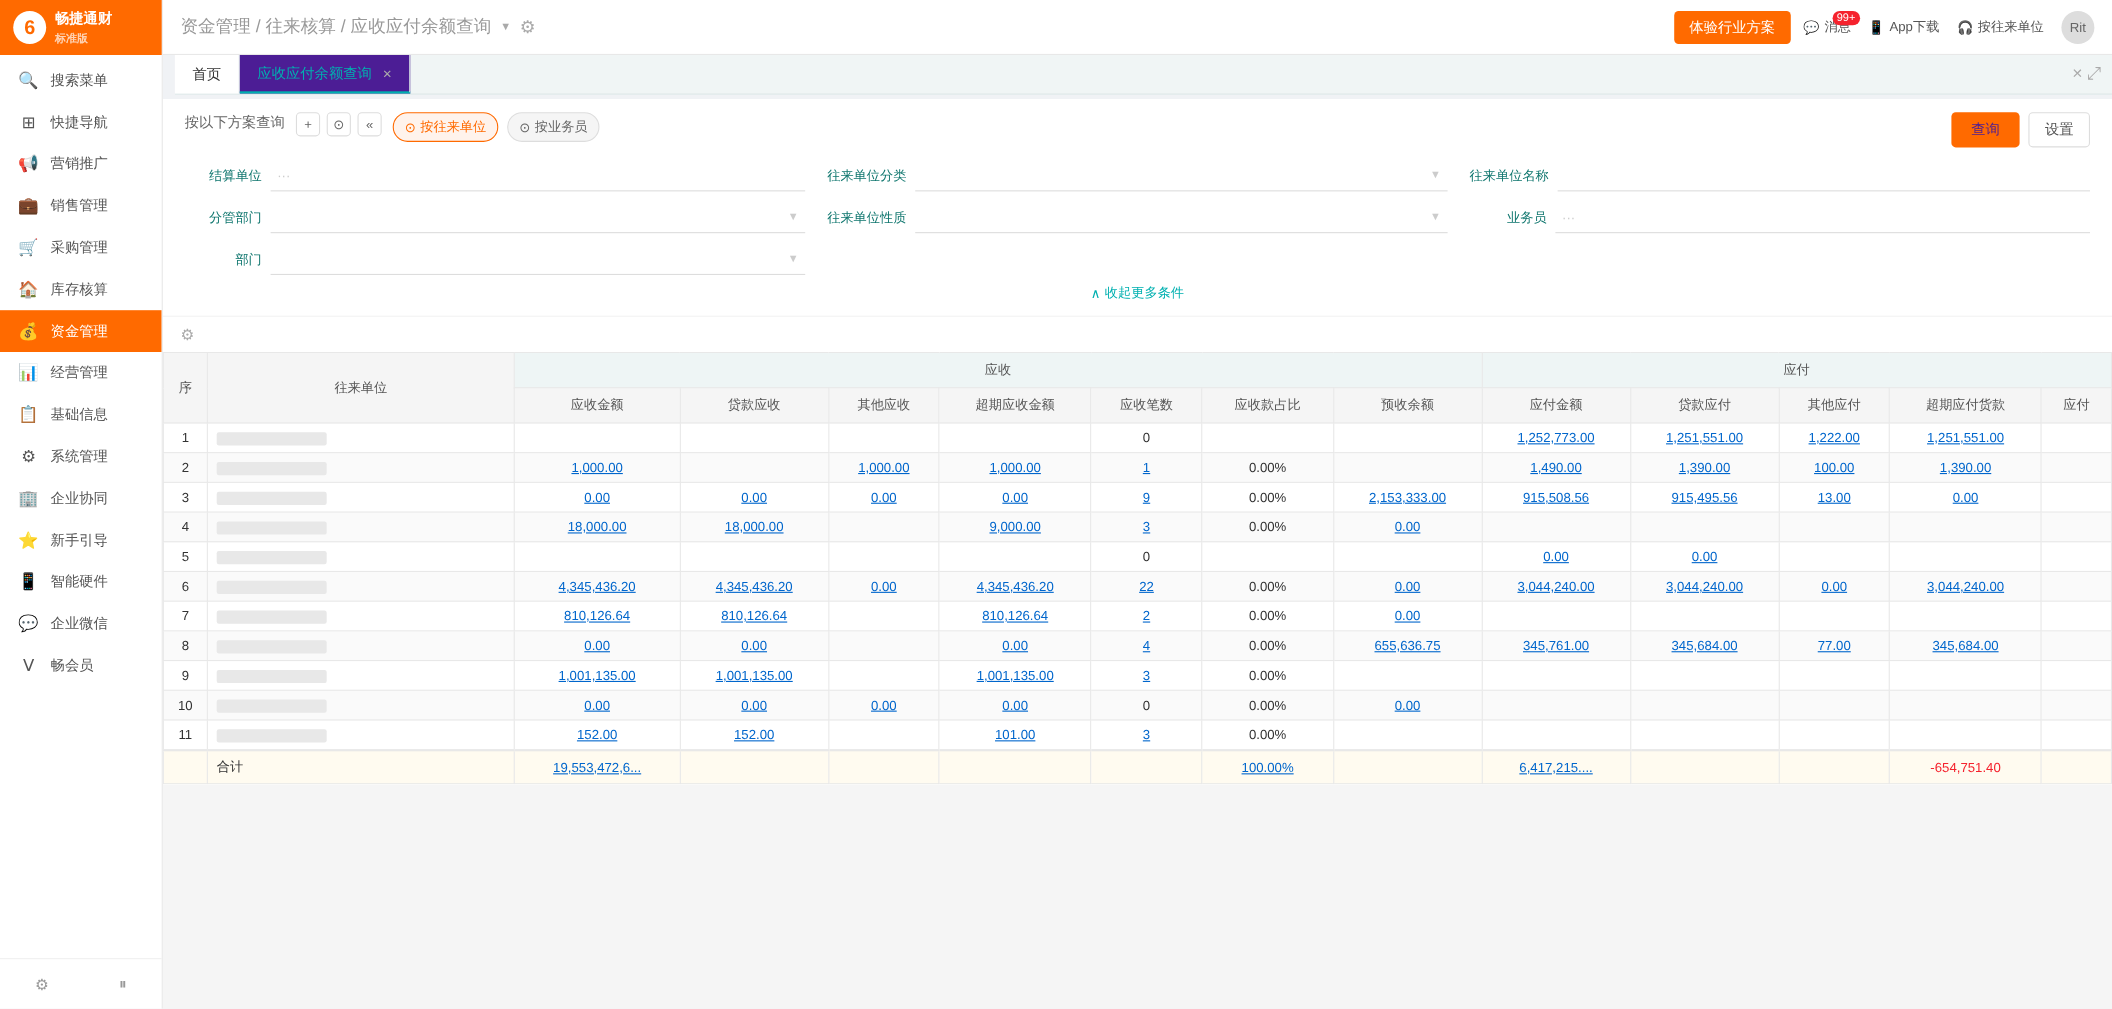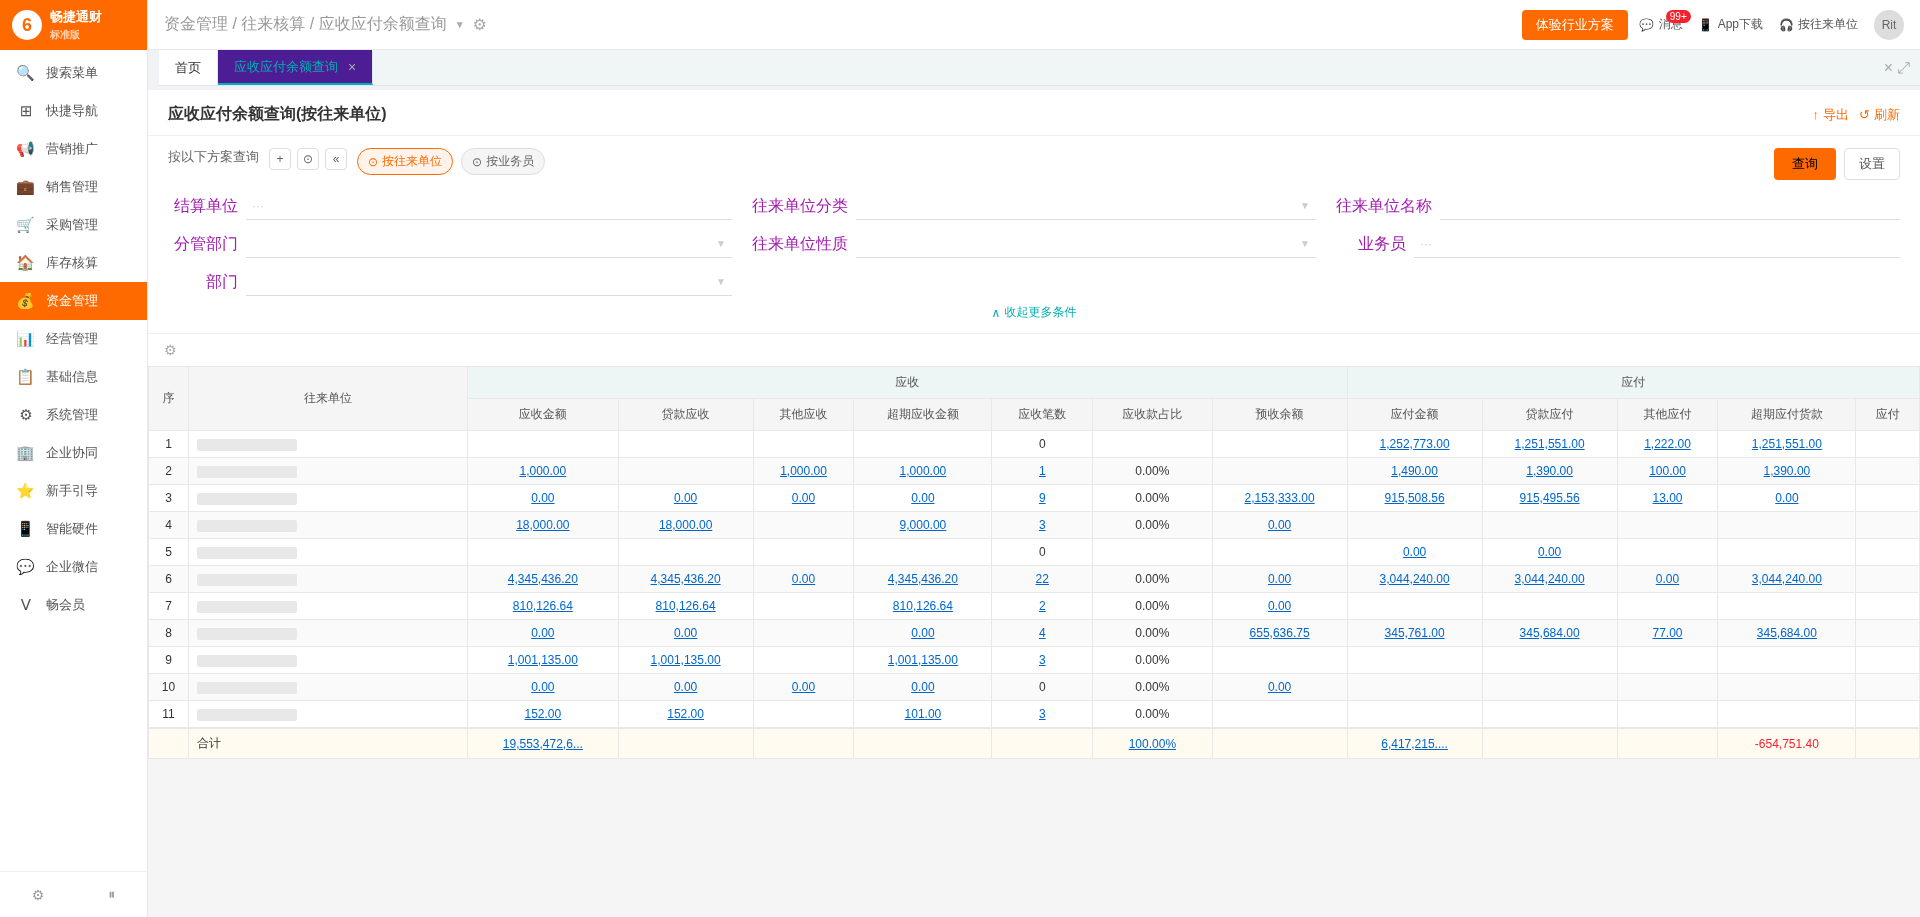--- a/index.html
+++ b/index.html
@@ -105,21 +105,21 @@
     .search-tags { display: flex; gap: 8px; }
     .search-tag {
       display: flex; align-items: center; gap: 4px; padding: 4px 10px; border-radius: 20px; cursor: pointer;
       font-size: 12px;
     }
     .search-tag.active { background: #fff3ec; color: #ff6a00; border: 1px solid #ff6a00; }
     .search-tag.inactive { background: #f5f5f5; color: #666; border: 1px solid #ddd; }
 
     .search-fields { display: grid; grid-template-columns: repeat(3, 1fr); gap: 10px 20px; }
     .search-field { display: flex; align-items: center; gap: 8px; }
-    .field-label { color: #a21caf; font-size: 16px; white-space: nowrap; min-width: 70px; text-align: right; }
+    .field-label { color: #0f766e; font-size: 12px; white-space: nowrap; min-width: 70px; text-align: right; }
     .field-input {
       flex: 1; border-bottom: 1px solid #ddd; padding: 4px 6px; font-size: 12px; color: #333;
       display: flex; align-items: center; justify-content: space-between; min-height: 28px;
     }
     .field-input .dots { color: #ccc; }
     .field-input .arrow { color: #ccc; font-size: 10px; }
     .collapse-row {
       display: flex; align-items: center; justify-content: center; margin-top: 8px; cursor: pointer;
       color: #00b0b0; font-size: 12px; gap: 4px;
     }
@@ -272,54 +272,41 @@
   </div>
   <div class="tab-bar-actions">
     <span title="关闭">×</span>
     <span title="展开">⤢</span>
   </div>
 </div>
 
 <div class="main-content">
   <div class="page-container">
 
-    <div class="page-header">
-      <div class="page-title">应收应付余额查询(按往来单位)</div>
-      <div class="page-actions">
-        <div class="action-btn">
-          <span>↑</span>
-          <span>导出</span>
-        </div>
-        <div class="action-btn">
-          <span>↺</span>
-          <span>刷新</span>
-        </div>
-      </div>
-    </div>
 
     <div class="search-area">
       <div class="search-header">
         <span class="search-label">按以下方案查询</span>
         <div class="search-control-btns">
           <div class="ctrl-btn">+</div>
           <div class="ctrl-btn">⊙</div>
           <div class="ctrl-btn">«</div>
         </div>
         <div class="search-tags">
           <div class="search-tag active">
             <span>⊙</span>
             <span>按往来单位</span>
           </div>
           <div class="search-tag inactive">
             <span>⊙</span>
             <span>按业务员</span>
           </div>
         </div>
         <div style="margin-left:auto; display:flex; gap:8px;">
-          <button style="background:#ff6a00;color:#000000;border:none;border-radius:4px;padding:6px 18px;font-size:13px;cursor:pointer;">查询</button>
+          <button style="background:#ff6a00;color:#4c1d95;border:none;border-radius:4px;padding:6px 18px;font-size:13px;cursor:pointer;">查询</button>
           <button style="background:#fff;color:#555;border:1px solid #ddd;border-radius:4px;padding:6px 14px;font-size:13px;cursor:pointer;">设置</button>
         </div>
       </div>
 
       <div class="search-fields">
         <div class="search-field">
           <span class="field-label">结算单位</span>
           <div class="field-input">
             <span class="dots">···</span>
           </div>

